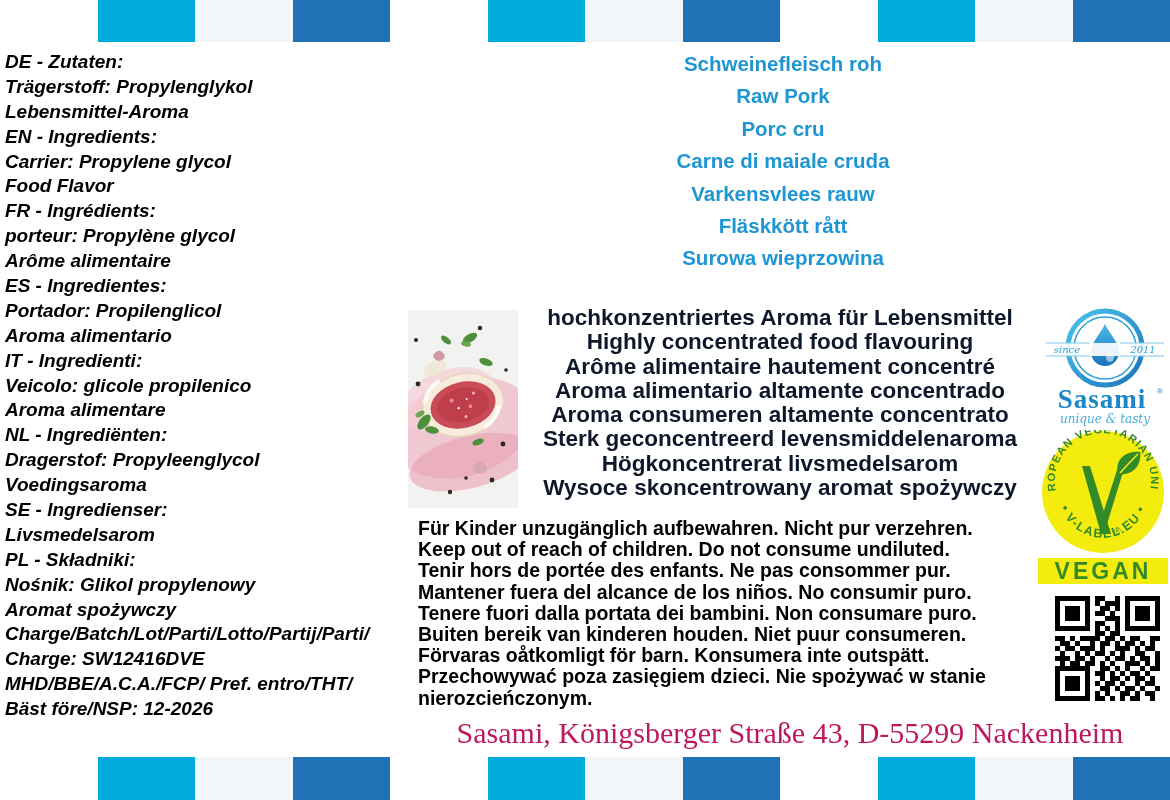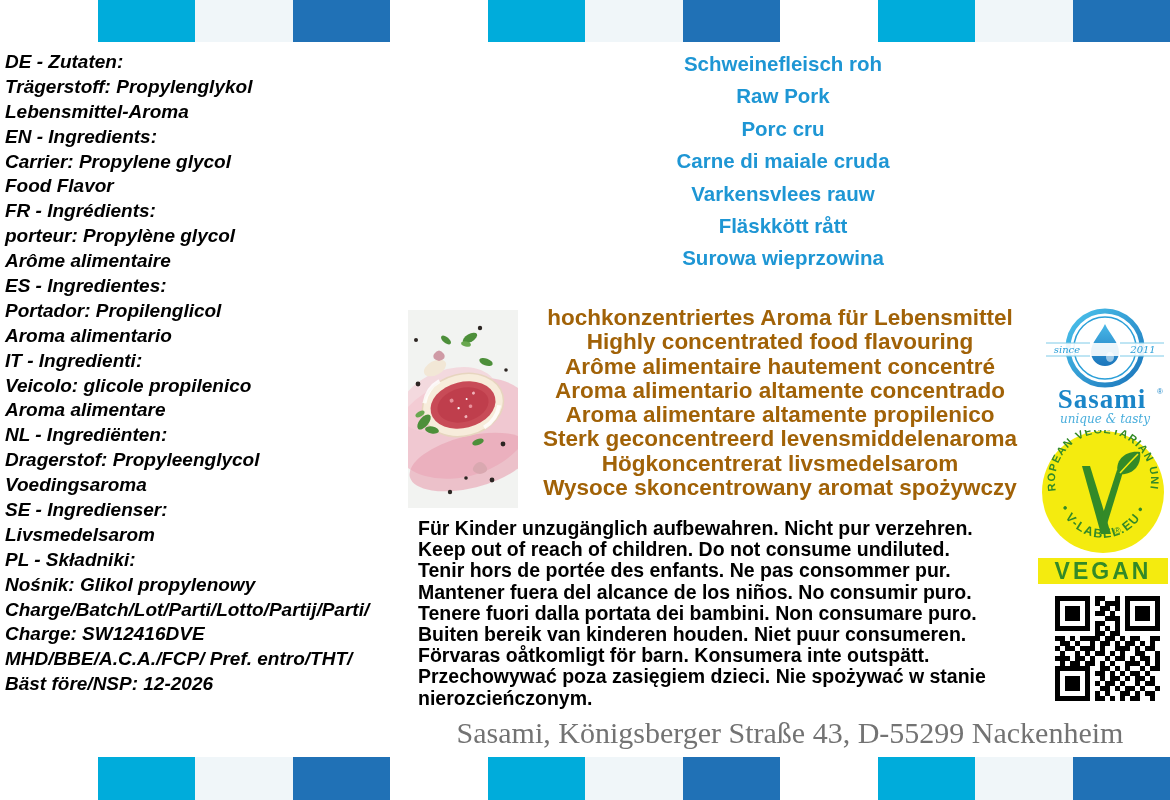--- a/index.html
+++ b/index.html
@@ -19,33 +19,33 @@
   .ingredients .line{height:24.9px;line-height:24.9px;white-space:nowrap;}
 
   .product-names{
     position:absolute;left:500px;top:48px;width:566px;text-align:center;
     font-weight:bold;font-size:20.5px;color:#1E96D4;
   }
   .product-names .line{height:32.4px;line-height:32.4px;white-space:nowrap;}
 
   .claims{
     position:absolute;left:512px;top:306px;width:536px;text-align:center;
-    font-weight:bold;font-size:22.5px;color:#a16207;
+    font-weight:bold;font-size:22.5px;color:#0f172a;
   }
   .claims .line{height:24.3px;line-height:24.3px;white-space:nowrap;}
 
   .warnings{
     position:absolute;left:418px;top:518px;width:646px;text-align:left;
     font-weight:bold;font-size:19.5px;color:#000;
   }
   .warnings .line{height:21.2px;line-height:21.2px;white-space:nowrap;}
 
   .address{
     position:absolute;left:420px;top:716px;width:740px;text-align:center;
-    font-family:"Liberation Serif",serif;font-size:30px;color:#737373;white-space:nowrap;
+    font-family:"Liberation Serif",serif;font-size:30px;color:#be185d;white-space:nowrap;
   }
 
   .meat-photo{position:absolute;left:408px;top:310px;width:110px;height:198px;}
   .brand-logo{position:absolute;left:1046px;top:302px;width:118px;height:126px;}
   .vegan-logo{position:absolute;left:1038px;top:430px;width:130px;height:154px;}
   .qr{position:absolute;left:1055px;top:596px;width:105px;height:105px;background:#fff;}
 </style>
 </head>
 <body>
 
@@ -80,20 +80,21 @@
     <div class="line">IT - Ingredienti:</div>
     <div class="line">Veicolo: glicole propilenico</div>
     <div class="line">Aroma alimentare</div>
     <div class="line">NL - Ingrediënten:</div>
     <div class="line">Dragerstof: Propyleenglycol</div>
     <div class="line">Voedingsaroma</div>
     <div class="line">SE - Ingredienser:</div>
     <div class="line">Livsmedelsarom</div>
     <div class="line">PL - Składniki:</div>
     <div class="line">Nośnik: Glikol propylenowy</div>
+    <div class="line">Aromat spożywczy</div>
     <div class="line">Charge/Batch/Lot/Parti/Lotto/Partij/Parti/</div>
     <div class="line">Charge: SW12416DVE</div>
     <div class="line">MHD/BBE/A.C.A./FCP/ Pref. entro/THT/</div>
     <div class="line">Bäst före/NSP: 12-2026</div>
   </div>
 
 <div class="product-names">
     <div class="line">Schweinefleisch roh</div>
     <div class="line">Raw Pork</div>
     <div class="line">Porc cru</div>
@@ -151,21 +152,21 @@
     <circle cx="98" cy="60" r="1.8"></circle>
       <circle cx="58" cy="168" r="1.8"></circle>
   </g>
 </svg>
 
 <div class="claims">
     <div class="line">hochkonzentriertes Aroma für Lebensmittel</div>
     <div class="line">Highly concentrated food flavouring</div>
     <div class="line">Arôme alimentaire hautement concentré</div>
     <div class="line">Aroma alimentario altamente concentrado</div>
-    <div class="line">Aroma alimentare altamente propilenico</div>
+    <div class="line">Aroma consumeren altamente concentrato</div>
     <div class="line">Sterk geconcentreerd levensmiddelenaroma</div>
     <div class="line">Högkoncentrerat livsmedelsarom</div>
     <div class="line">Wysoce skoncentrowany aromat spożywczy</div>
   </div>
 
 <div class="warnings">
     <div class="line">Für Kinder unzugänglich aufbewahren. Nicht pur verzehren.</div>
     <div class="line">Keep out of reach of children. Do not consume undiluted.</div>
     <div class="line">Tenir hors de portée des enfants. Ne pas consommer pur.</div>
     <div class="line">Mantener fuera del alcance de los niños. No consumir puro.</div>

